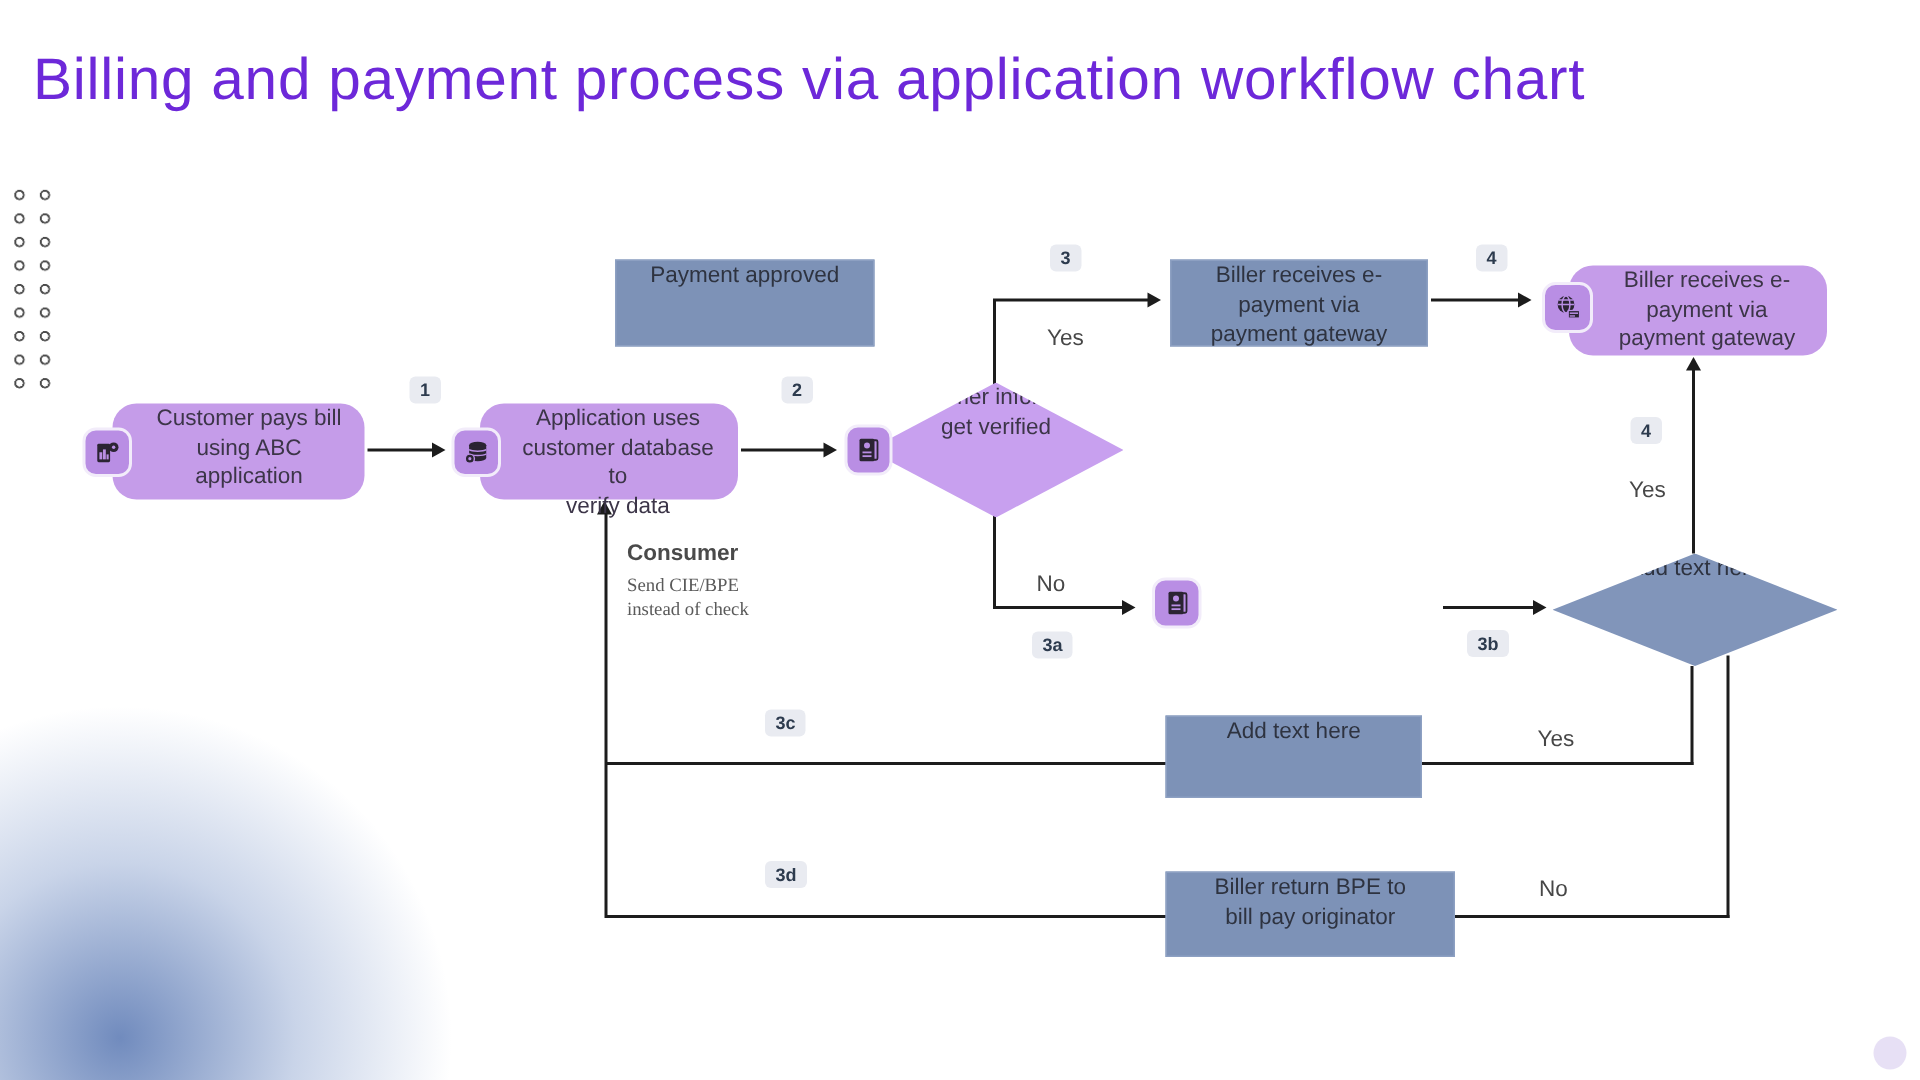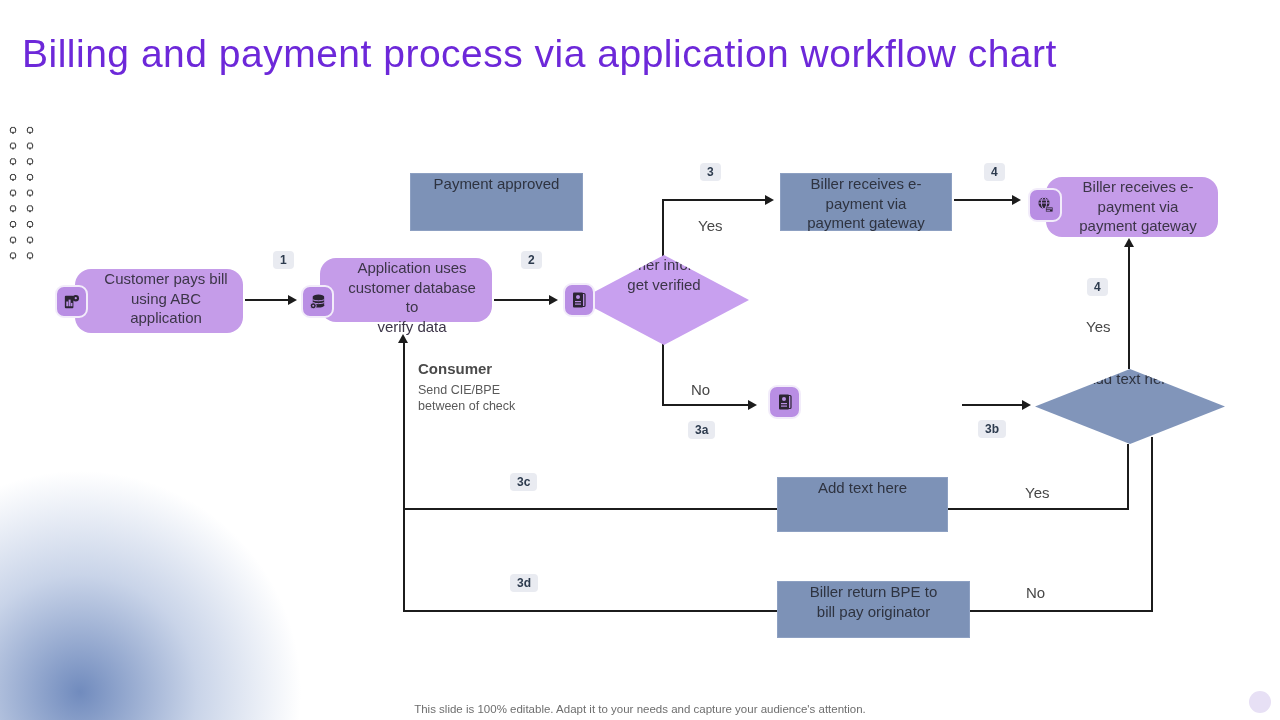--- a/index.html
+++ b/index.html
@@ -28,21 +28,21 @@
   .blue{background:#7d92b7;border:1px solid #8da0c2;color:#2e3340;}
   .diamond{clip-path:polygon(50% 0,100% 50%,50% 100%,0 50%);border:none;}
   .d-purple{background:#c8a0ef;color:#3c3548;}
   .d-blue{background:#8195ba;color:#2e3340;}
   .iconbox{position:absolute;display:flex;align-items:center;justify-content:center;z-index:3;
         background:#b98ee4;border:2px solid #f2ecfa;border-radius:9px;box-sizing:border-box;}
   .badge{position:absolute;background:#e9ebf1;color:#2d3b4e;font-size:12px;font-weight:bold;
         padding:2px 7px;border-radius:4px;z-index:2;}
   .lbl{position:absolute;font-size:15px;color:#474747;z-index:2;}
   .exc-t{position:absolute;font-size:15px;font-weight:bold;color:#4a4a4a;z-index:2;}
-  .exc-l{position:absolute;font-size:12.5px;color:#5a5a5a;z-index:2;}
+  .exc-l{position:absolute;font-size:12.5px;color:#5a5a5a;z-index:2;font-family:Liberation Serif, serif;}
   .footer{position:absolute;left:0;right:0;top:703px;text-align:center;font-size:11.5px;color:#6e6e6e;}
 </style>
 </head>
 <body>
 
 <div id="slide">
 
   <div class="title">Billing and payment process via application workflow chart</div>
 
   <div class="dots"></div>
@@ -89,21 +89,21 @@
     <svg width="19" height="19" viewBox="0 0 20 20">
       <rect x="3" y="4" width="9" height="13" rx="1" fill="#2b2433"></rect>
       <rect x="4.5" y="10" width="2" height="5" fill="#b98ee4"></rect>
       <rect x="7" y="8" width="2" height="7" fill="#b98ee4"></rect>
       <rect x="9.5" y="11.5" width="1.5" height="3.5" fill="#b98ee4"></rect>
       <circle cx="14.5" cy="6.5" r="3.4" fill="#2b2433"></circle>
       <circle cx="14.5" cy="6.5" r="1.2" fill="#b98ee4"></circle>
     </svg>
   </div>
 
-  <div class="node purple" style="left:320px;top:258px;width:172px;height:64px;padding:0 10px 0 22px">
+  <div class="node purple" style="left:320px;top:269px;width:172px;height:64px;padding:0 10px 0 22px">
     <span>Application uses
 customer database to
 verify data</span>
   </div>
   <div class="iconbox" style="left:301px;top:285px;width:33px;height:33px">
     <svg width="19" height="19" viewBox="0 0 20 20">
       <ellipse cx="11" cy="5" rx="6" ry="2.4" fill="#2b2433"></ellipse>
       <rect x="5" y="5" width="12" height="9" fill="#2b2433"></rect>
       <ellipse cx="11" cy="14" rx="6" ry="2.4" fill="#2b2433"></ellipse>
       <path d="M5 8.2c2 1.4 10 1.4 12 0" stroke="#b98ee4" stroke-width="1" fill="none"></path>
@@ -188,17 +188,16 @@
   <div class="badge" style="left:510px;top:574px">3d</div>
 
   <div class="lbl" style="left:698px;top:217px">Yes</div>
   <div class="lbl" style="left:691px;top:381px">No</div>
   <div class="lbl" style="left:1086px;top:318px">Yes</div>
   <div class="lbl" style="left:1025px;top:484px">Yes</div>
   <div class="lbl" style="left:1026px;top:584px">No</div>
 
   <div class="exc-t" style="left:418px;top:360px">Consumer</div>
   <div class="exc-l" style="left:418px;top:383px">Send CIE/BPE</div>
-  <div class="exc-l" style="left:418px;top:399px">between of check</div>
-
-  <div class="footer">This slide is 100% editable. Adapt it to your needs and capture your audience's attention.</div>
+  <div class="exc-l" style="left:418px;top:399px">instead of check</div>
+
 
 </div>
 
 </body></html>

